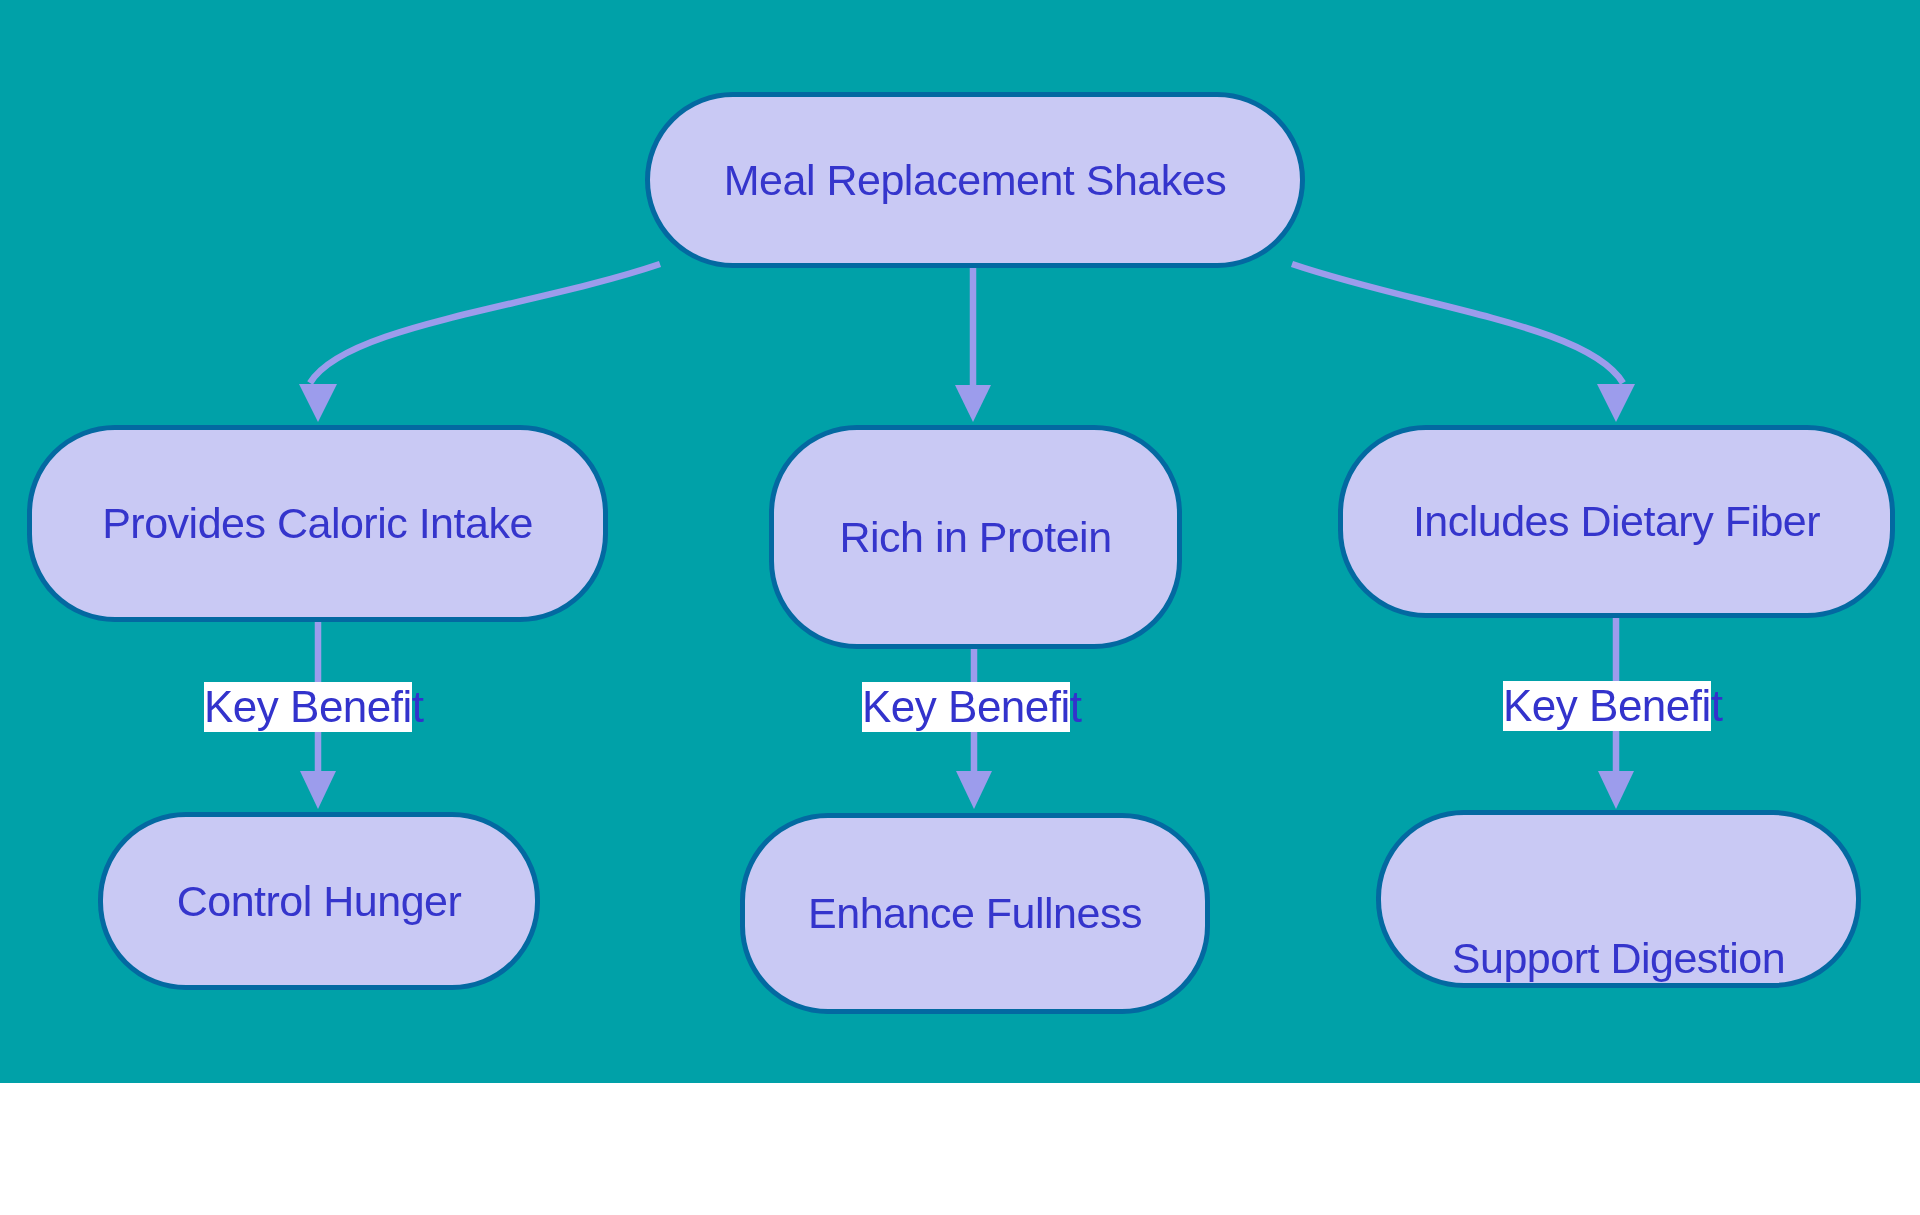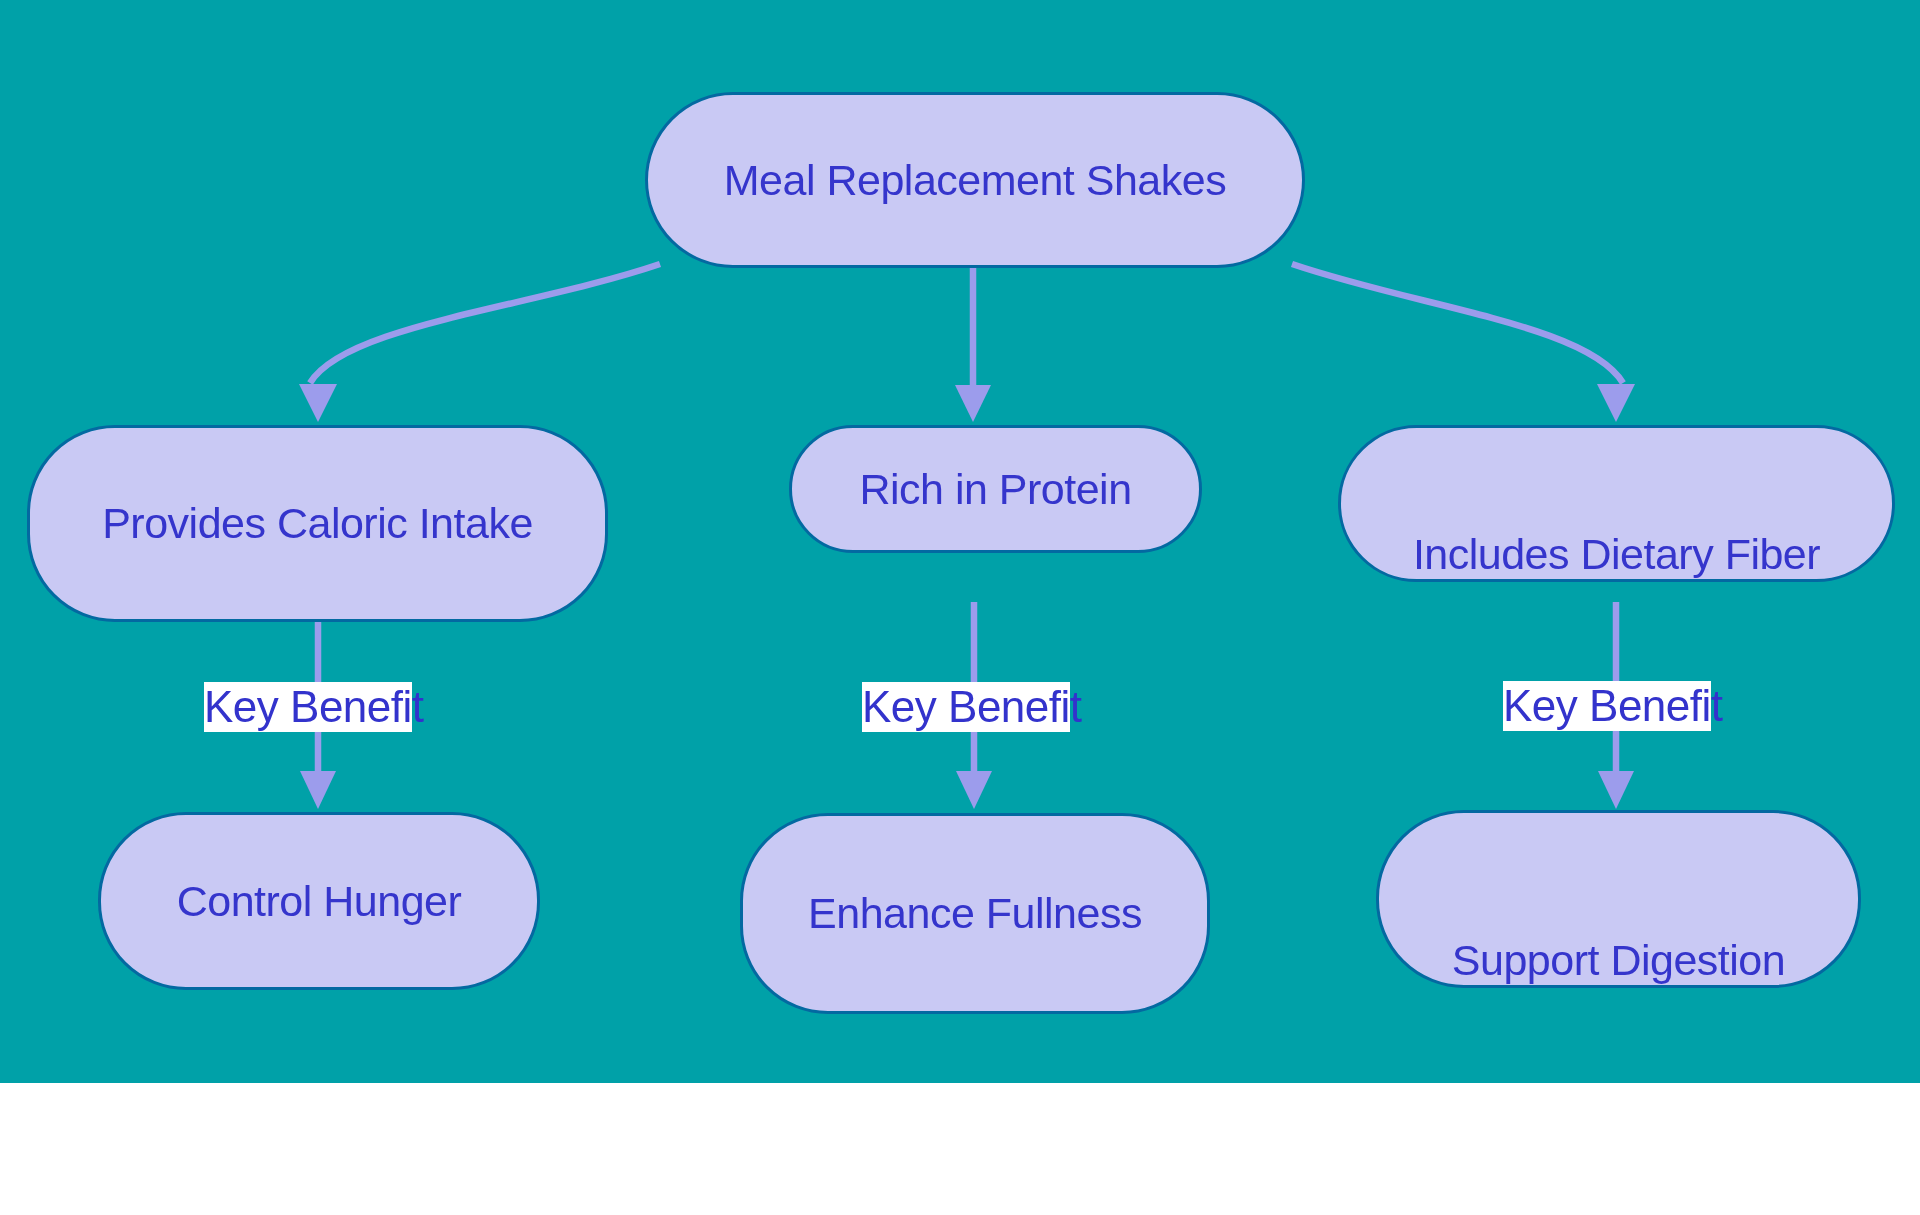--- a/index.html
+++ b/index.html
@@ -36,34 +36,34 @@
     top: 0;
     width: 1920px;
     height: 1083px;
     z-index: 1;
   }
   .node {
     position: absolute;
     z-index: 2;
     box-sizing: border-box;
     background: #C9C9F4;
-    border: 3px solid #0369a1;
+    border: 5px solid #0369a1;
     border-radius: 88px;
     display: flex;
     align-items: center;
     justify-content: center;
     color: #3535CC;
     font-size: 43px;
     letter-spacing: -0.5px;
     white-space: nowrap;
   }
   .node-root      { left: 645px;  top: 92px;  width: 660px; height: 176px; }
   .node-caloric   { left: 27px;   top: 425px; width: 581px; height: 197px; }
-  .node-protein   { left: 789px;  top: 425px; width: 413px; height: 128px; }
-  .node-fiber     { left: 1338px; top: 425px; width: 557px; height: 157px; align-items: flex-end; }
+  .node-protein   { left: 769px;  top: 425px; width: 413px; height: 224px; }
+  .node-fiber     { left: 1338px; top: 425px; width: 557px; height: 193px; }
   .node-hunger    { left: 98px;   top: 812px; width: 442px; height: 178px; }
   .node-fullness  { left: 740px;  top: 813px; width: 470px; height: 201px; }
   .node-digestion { left: 1376px; top: 810px; width: 485px; height: 178px; align-items: flex-end; }
 
   .edge-label {
     position: absolute;
     z-index: 3;
     box-sizing: border-box;
     width: 208px;
     height: 50px;

